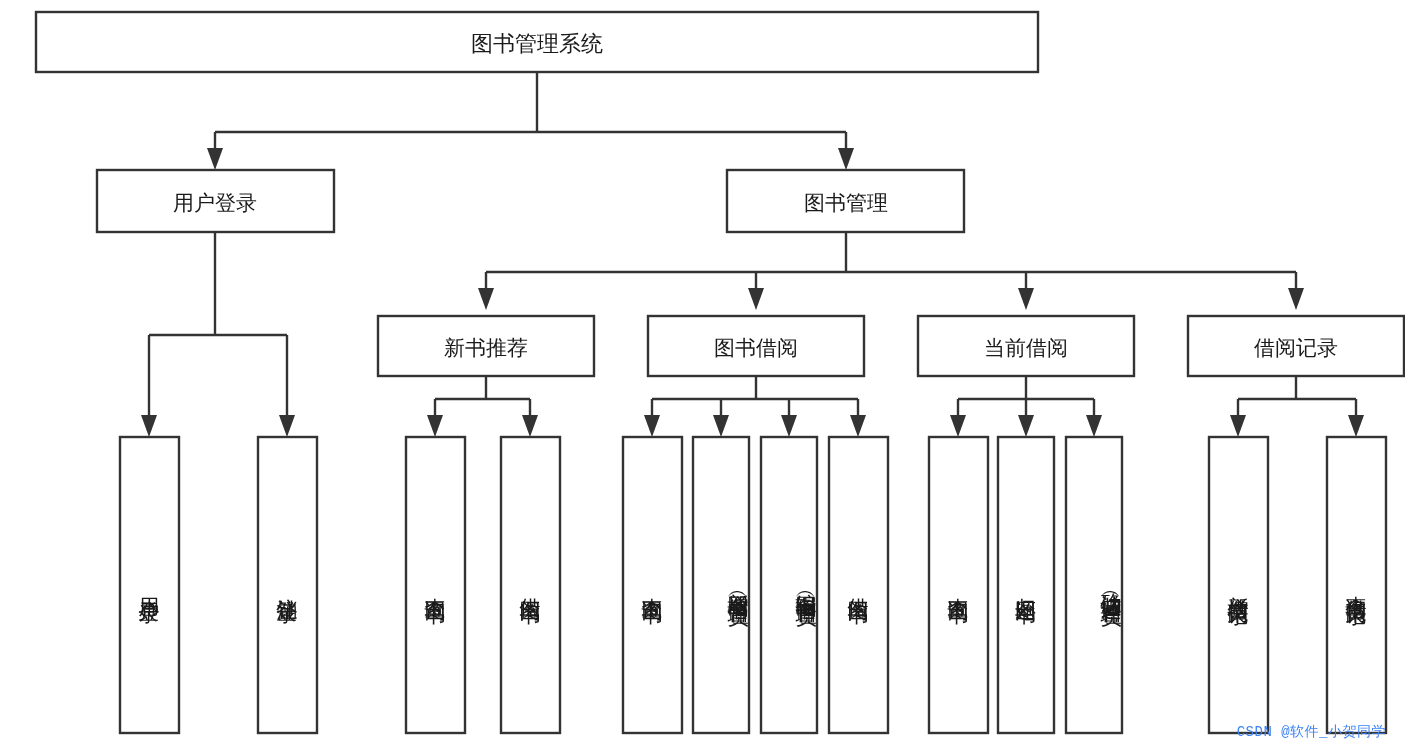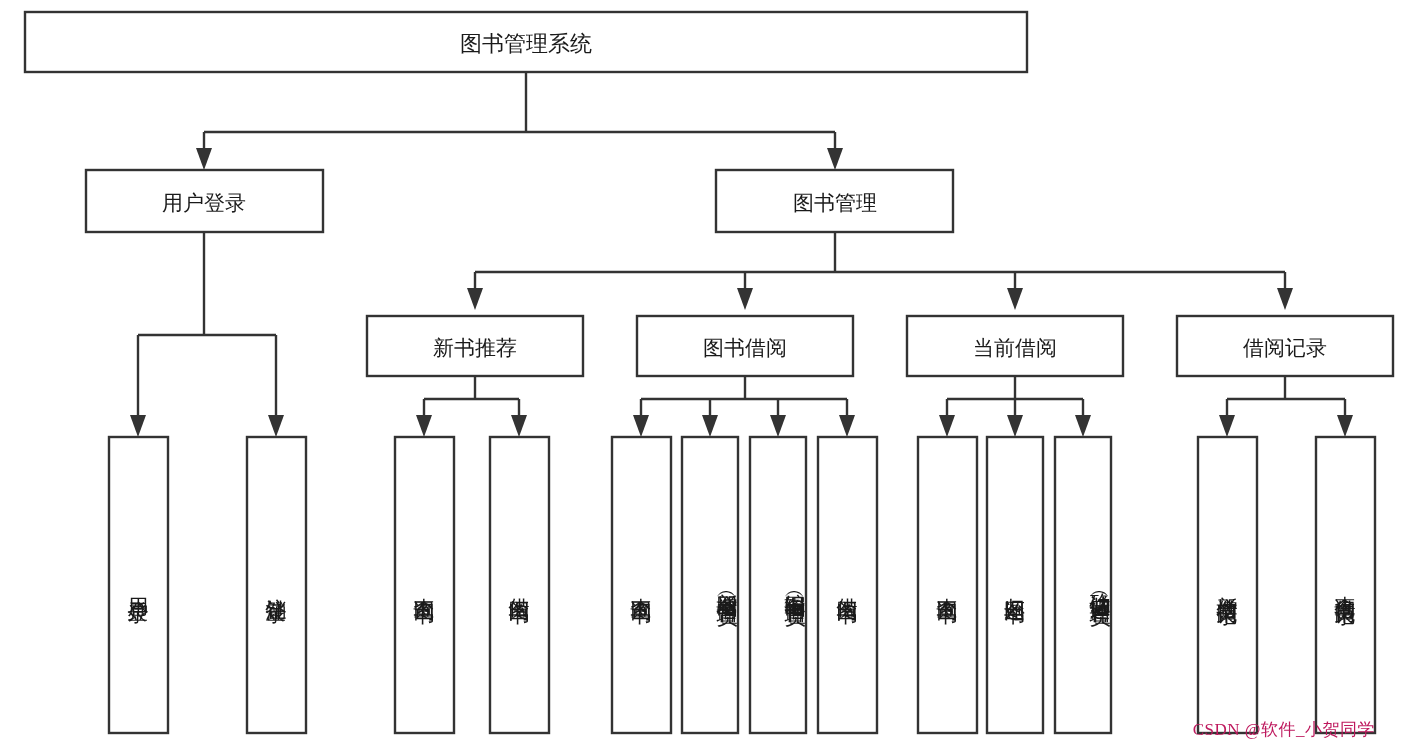--- a/index.html
+++ b/index.html
@@ -9,21 +9,21 @@
   }
   body {
     width: 1405px;
     height: 747px;
     overflow: hidden;
     font-family: "Liberation Sans", "DejaVu Sans", sans-serif;
     position: relative;
   }
   #diagram-root {
     position: absolute;
-    left: 5px;
+    left: 16px;
     top: 0;
     width: 1378px;
     height: 747px;
   }
   svg.flow {
     display: block;
     width: 1405px;
     height: 747px;
   }
   .node-box {
@@ -70,23 +70,23 @@
     display: flex;
     align-items: center;
     justify-content: center;
     pointer-events: none;
     user-select: none;
   }
   .watermark {
     position: absolute;
     right: 8px;
     bottom: 6px;
-    font-family: Liberation Serif, serif;
-    font-size: 17px;
-    color: #be185d;
+    font-family: Liberation Mono, monospace;
+    font-size: 14px;
+    color: #3b82f6;
     letter-spacing: 0.5px;
     white-space: nowrap;
   }
 </style>
 </head>
 <body>
 
 <div id="diagram-root">
 
   <svg class="flow" viewBox="0 0 1405 747">

